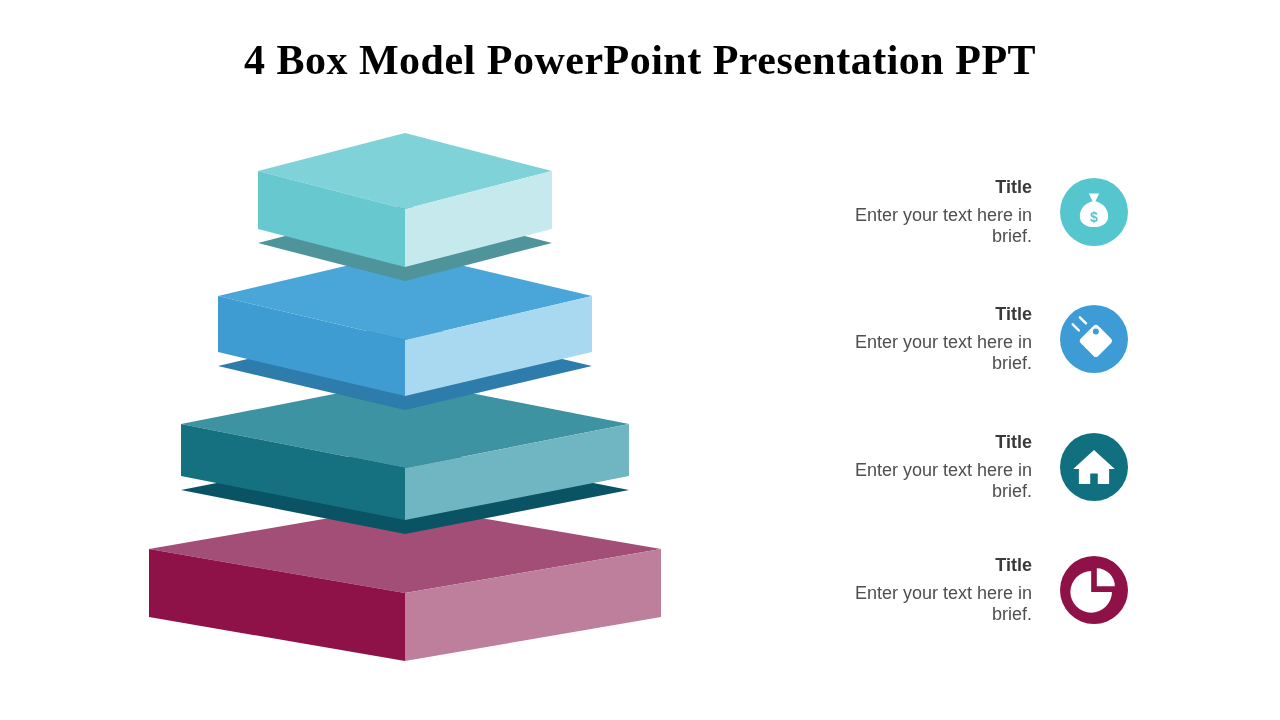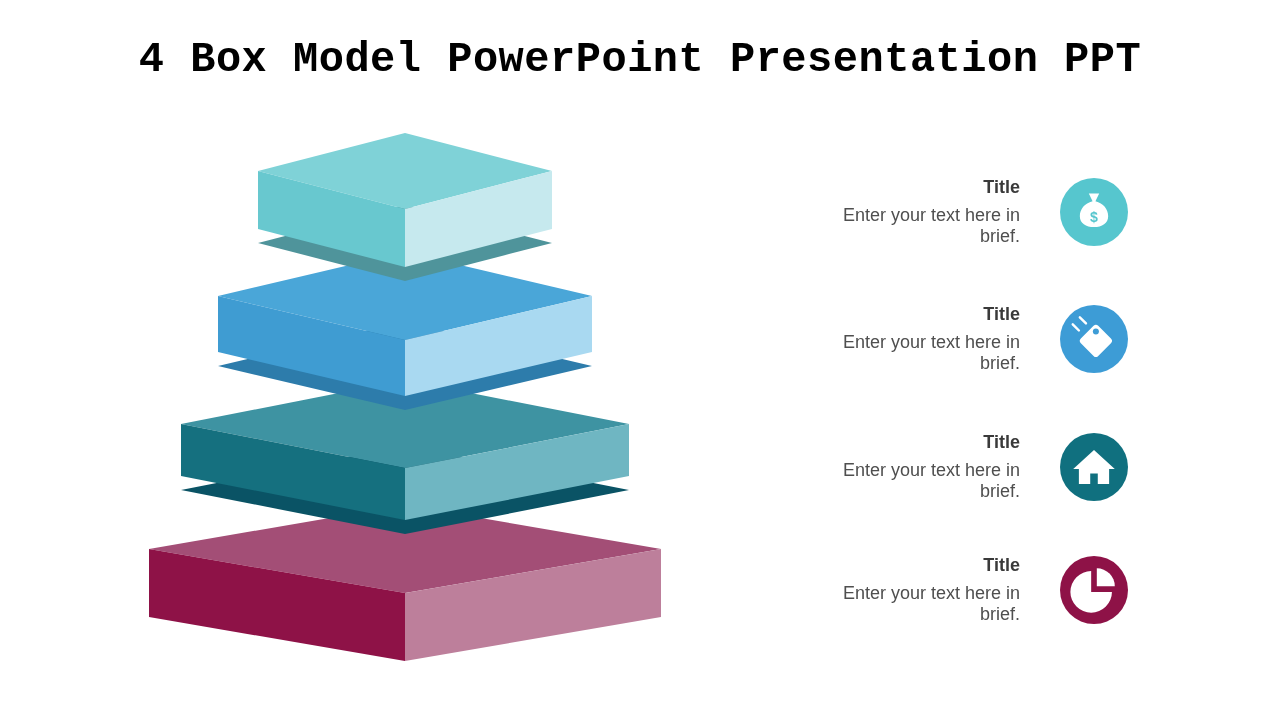--- a/index.html
+++ b/index.html
@@ -7,21 +7,21 @@
     width:1280px; height:720px;
     background:#ffffff;
     font-family:"Liberation Sans", sans-serif;
     position:relative;
     overflow:hidden;
   }
   .slide-title {
     position:absolute;
     top:36px; left:0; width:100%;
     text-align:center;
-    font-family:Liberation Mono, monospace;
+    font-family:Liberation Serif, serif;
     font-weight:700;
     font-size:42px;
     color:#000000;
     letter-spacing:0.5px;
   }
   .pyramid {
     position:absolute;
     left:130px; top:115px;
   }
   .items {
@@ -29,21 +29,21 @@
     left:810px; top:170px;
     width:318px; height:500px;
   }
   .item-row {
     position:absolute;
     right:0;
     width:318px; height:68px;
     display:flex;
     align-items:center;
     justify-content:flex-start;
-    gap:40px;
+    gap:28px;
   }
   .item-text { text-align:right; }
   .item-title {
     font-size:18px;
     font-weight:700;
     color:#3a3a3a;
     margin-bottom:7px;
   }
   .item-desc {
     font-size:18px;

